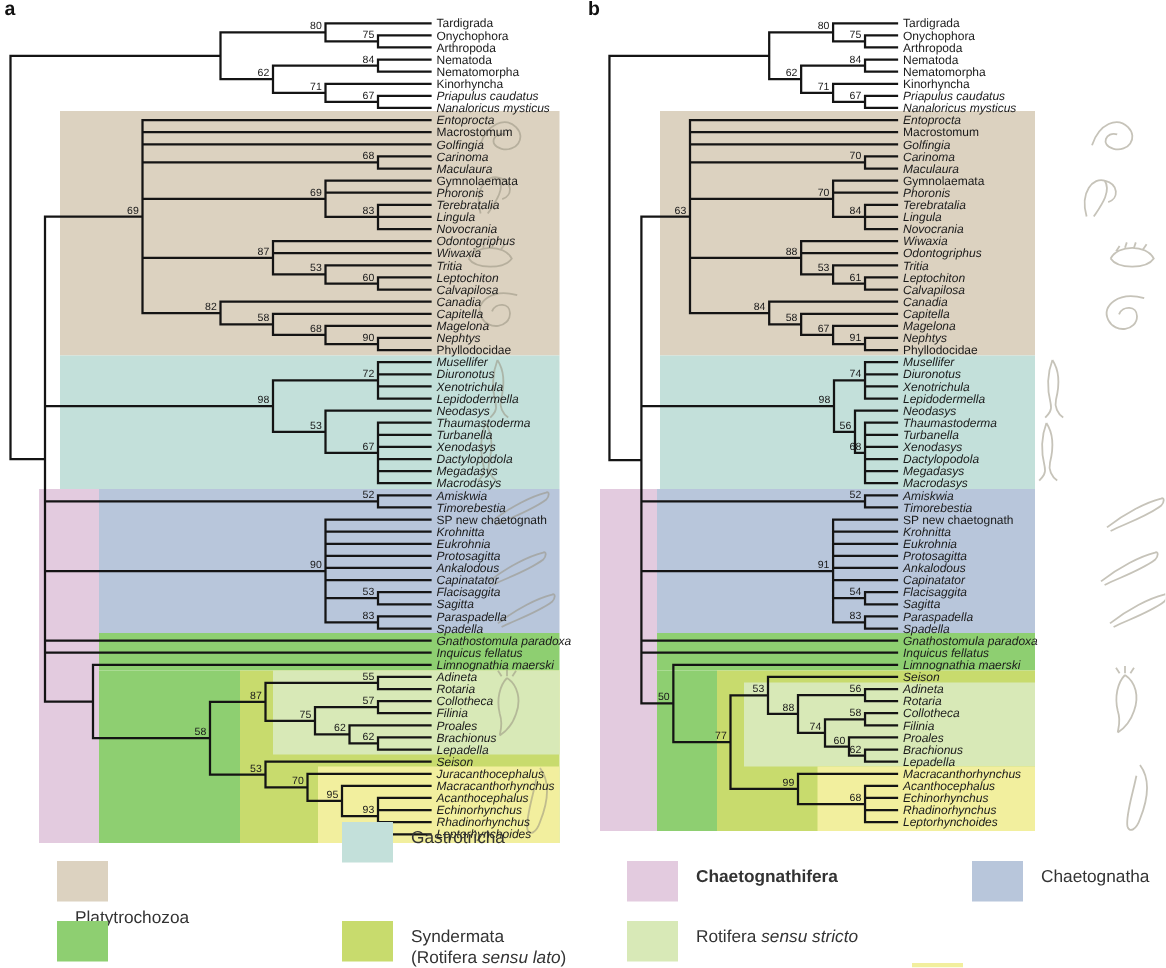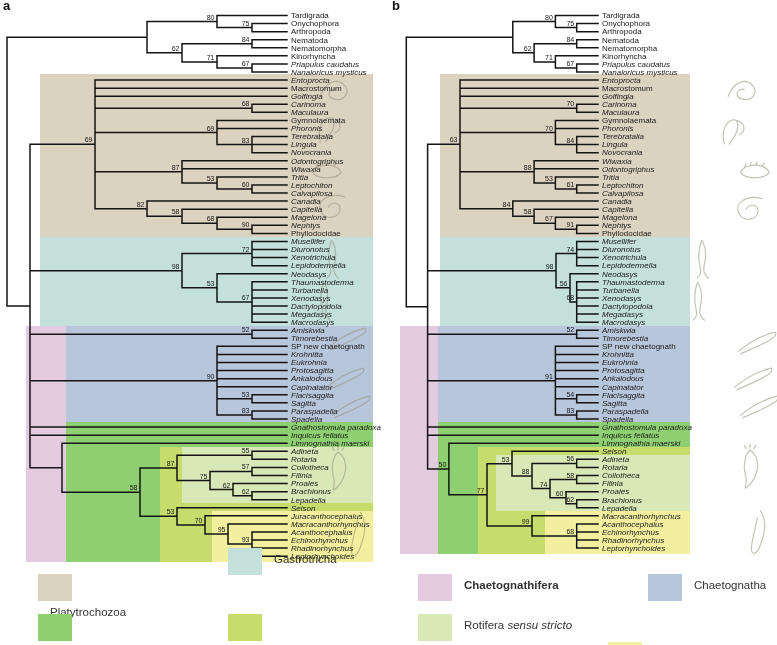--- a/index.html
+++ b/index.html
@@ -311,20 +311,21 @@
       <div class="legend-item" style="left: 608px; top: 574px; padding-left: 40px;">
         <span class="legend-swatch" style="background: rgb(184, 198, 219);"></span>
         <span class="legend-label"><span>Chaetognatha</span></span>
       </div>
       <div class="legend-item" style="left: 38px; top: 614px; flex-direction: column;">
         <span class="legend-swatch" style="background: rgb(142, 207, 113);"></span>
         <span class="legend-label"><span>Gnathifera</span></span>
       </div>
       <div class="legend-item" style="left: 228px; top: 614px;">
         <span class="legend-swatch" style="background: rgb(200, 219, 109);"></span>
+        <span class="legend-label"><span>Syndermata</span><br><span>(Rotifera </span><span class="it">sensu lato</span><span>)</span></span>
       </div>
       <div class="legend-item" style="left: 418px; top: 614px; justify-content: space-between;">
         <span class="legend-swatch" style="background: rgb(216, 233, 183);"></span>
         <span class="legend-label"><span>Rotifera </span><span class="it">sensu stricto</span></span>
       </div>
       <div class="legend-item" style="left: 608px; top: 642px; align-items: center;">
         <span class="legend-swatch" style="background: rgb(242, 239, 158);"></span>
         <span class="legend-label"><span>Acanthocephala</span></span>
       </div>
     </div>

